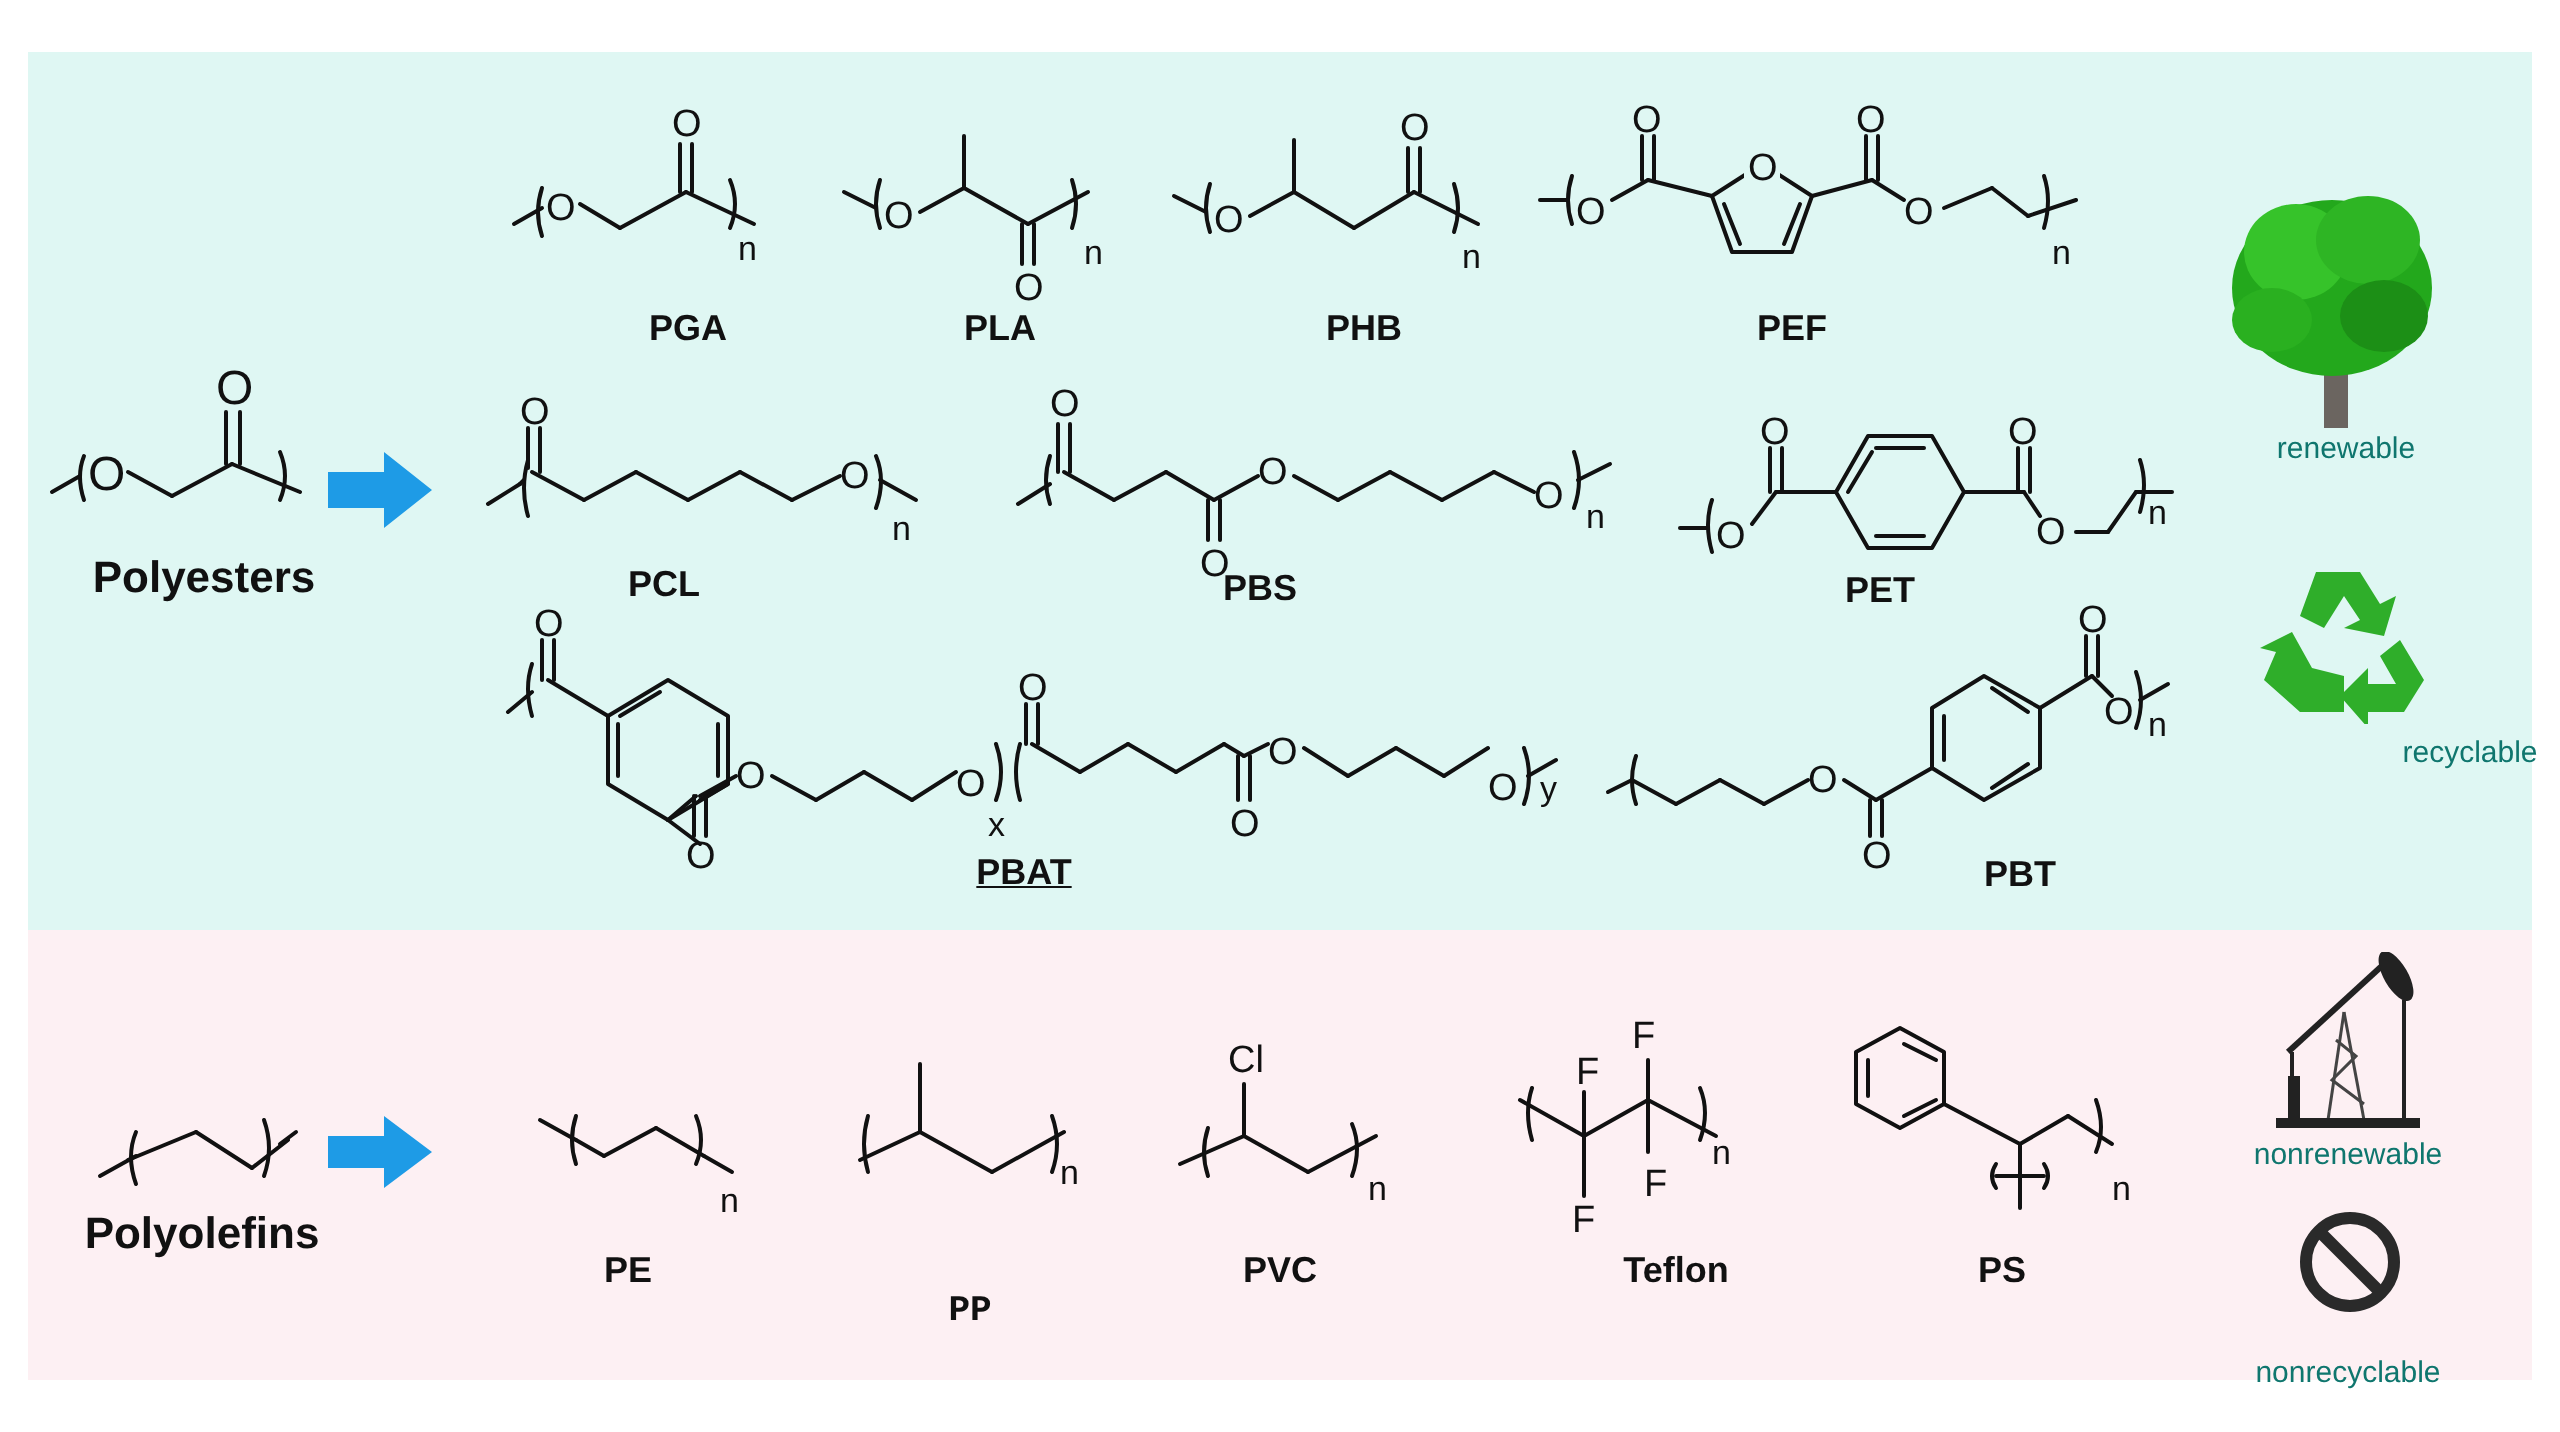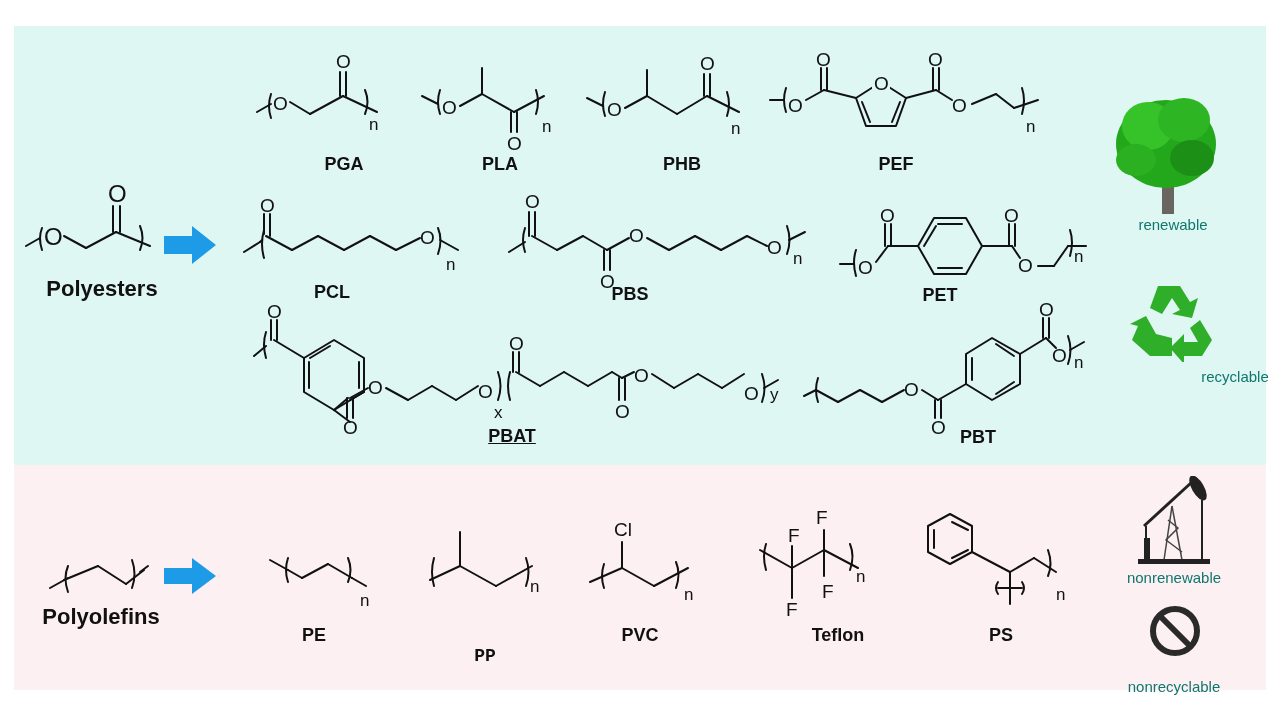--- a/index.html
+++ b/index.html
@@ -263,21 +263,21 @@
   <line x1="220" y1="48" x2="246" y2="32"></line>
   <line x1="243" y1="32" x2="243" y2="12"></line>
   <line x1="249" y1="32" x2="249" y2="12"></line>
   <text x="239" y="10">O</text>
   <line x1="246" y1="32" x2="256" y2="42"></line>
   <text x="252" y="56">O</text>
   <path d="M268 30 Q273 44 268 58"></path>
   <line x1="270" y1="44" x2="284" y2="36"></line>
   <text class="sub" x="274" y="62">n</text>
 </svg>
-<div class="label" style="left:978px;top:427px;">PBT</div>
+<div class="label" style="left:1010px;top:427px;">PBT</div>
 
 <svg class="abs" style="left:1112px;top:86px;" width="108" height="128">
   <rect x="50" y="72" width="12" height="56" fill="#6b6560"></rect>
   <ellipse cx="54" cy="58" rx="50" ry="44" fill="#23a81c"></ellipse>
   <ellipse cx="36" cy="40" rx="26" ry="24" fill="#36c32a"></ellipse>
   <ellipse cx="72" cy="34" rx="26" ry="22" fill="#2eb524"></ellipse>
   <ellipse cx="80" cy="72" rx="22" ry="18" fill="#1c8f16"></ellipse>
   <ellipse cx="24" cy="74" rx="20" ry="16" fill="#2ab020"></ellipse>
 </svg>
 <div class="prop-label" style="left:1173px;top:216px;">renewable</div>

